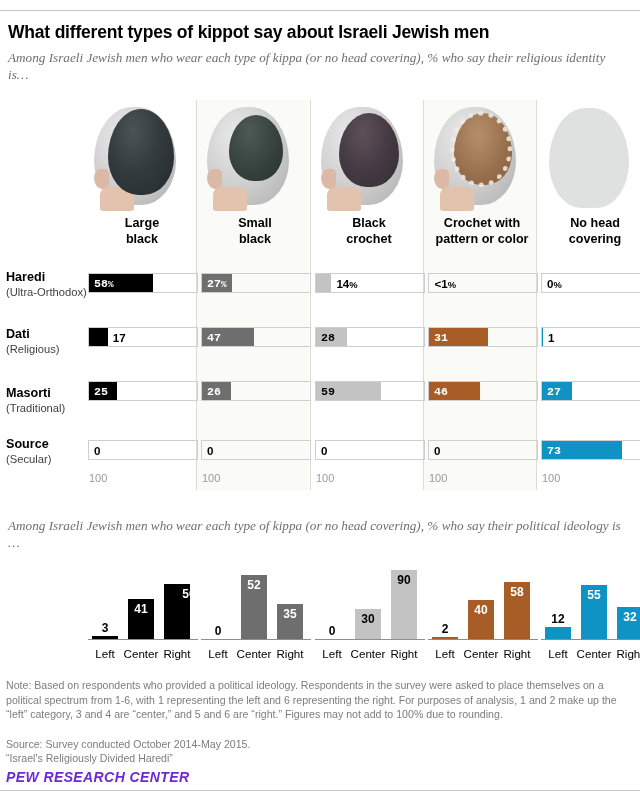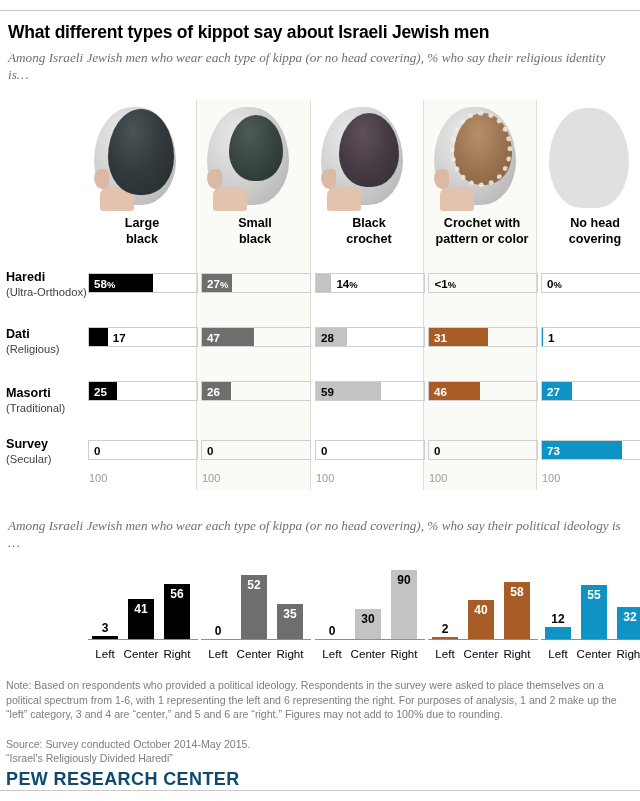--- a/index.html
+++ b/index.html
@@ -42,42 +42,42 @@
 
   
   .rowlabel{position:absolute;left:6px;width:86px;}
   .rowlabel .rl-name{font-size:12.6px;font-weight:bold;color:#000;line-height:15px;}
   .rowlabel .rl-sub{font-size:11.2px;color:#3f3f3f;line-height:14px;}
 
   
   .track{position:absolute;height:20px;border:1px solid #cfcfcf;box-sizing:border-box;background:transparent;}
   .bar{position:absolute;left:0;top:0;height:100%;}
   .barval{position:absolute;top:0;height:20px;line-height:20px;font-size:11.6px;font-weight:bold;white-space:nowrap;}
-  .barval.inside{left:5px;color:#ffffff;}
+  .barval.inside{left:5px;color:#ffffff;font-family:Liberation Mono, monospace;}
   .barval.inside.dark{color:#000000;}
   .barval.outside{color:#000000;text-align:right;}
   .barval .pct{font-size:9.4px;}
 
   .axis100{position:absolute;font-size:11px;color:#9a9a9a;}
 
   
   .colchart{position:absolute;top:556px;width:114px;height:106px;}
   .cc-base{position:absolute;left:2px;bottom:22px;width:110px;height:1px;background:#8e8e8e;}
   .cc-bar{position:absolute;bottom:23px;width:26px;}
   .cc-lab{position:absolute;bottom:2px;width:38px;text-align:center;font-size:11.6px;color:#000;}
   .cc-val{position:absolute;width:38px;text-align:center;font-size:12px;font-weight:bold;}
   .cc-val.inside{color:#fff;}
   .cc-val.inside.dark{color:#000;}
   .cc-val.above{color:#000;}
 
   .footnote{position:absolute;left:6px;top:678px;width:628px;font-size:10.6px;line-height:14.6px;color:#7d7d7d;}
   .source{position:absolute;left:6px;width:628px;font-size:10.6px;line-height:14.6px;color:#7d7d7d;}
   #source-line{top:737px;}
   #report-line{top:751px;}
-  .prc{position:absolute;left:6px;top:769px;font-size:18px;font-weight:bold;letter-spacing:.4px;color:#0c4a6e;}
+  .prc{position:absolute;left:6px;top:769px;font-size:14px;font-weight:bold;letter-spacing:.4px;color:#6d28d9;font-style:italic;}
 </style>
 </head>
 <body>
 
 <div class="rule-top"></div>
 
 <div class="title">What different types of kippot say about Israeli Jewish men</div>
 <div class="subtitle" id="subtitle-1">Among Israeli Jewish men who wear each type of kippa (or no head covering), % who say their religious identity is…</div>
 
 <div id="bands">
@@ -157,21 +157,21 @@
     </div>
     <div class="rowlabel" style="top: 327px;">
       <div class="rl-name">Dati</div>
       <div class="rl-sub">(Religious)</div>
     </div>
     <div class="rowlabel" style="top: 386px;">
       <div class="rl-name">Masorti</div>
       <div class="rl-sub">(Traditional)</div>
     </div>
     <div class="rowlabel" style="top: 437px;">
-      <div class="rl-name">Survey</div>
+      <div class="rl-name">Source</div>
       <div class="rl-sub">(Secular)</div>
     </div>
   </div>
 <div id="hbars">
     <div class="track" style="left: 88px; top: 273px; width: 110px;">
       <div class="bar" style="width: 63.8px; background: rgb(0, 0, 0);"></div>
       <div class="barval inside"><span>58</span><span class="pct">%</span></div>
     </div>
     <div class="track" style="left: 88px; top: 327px; width: 110px;">
       <div class="bar" style="width: 18.7px; background: rgb(0, 0, 0);"></div>
@@ -256,21 +256,21 @@
 <div id="colcharts">
     <div class="colchart" style="left: 86px;">
       <div class="cc-base"></div>
       <div class="cc-bar" style="left: 6px; height: 2.96px; background: rgb(0, 0, 0);"></div>
       <div class="cc-val above" style="left: 0px; bottom: 26.96px;">3</div>
       <div class="cc-lab" style="left: 0px;">Left</div>
       <div class="cc-bar" style="left: 42px; height: 40.4533px; background: rgb(0, 0, 0);"></div>
       <div class="cc-val inside" style="left: 36px; bottom: 46.4533px;">41</div>
       <div class="cc-lab" style="left: 36px;">Center</div>
       <div class="cc-bar" style="left: 78px; height: 55.2533px; background: rgb(0, 0, 0);"></div>
-      <div class="cc-val inside" style="left: 72px; bottom: 61.2533px;">56</div>
+      <div class="cc-val inside" style="left: 84px; bottom: 61.2533px;">56</div>
       <div class="cc-lab" style="left: 72px;">Right</div>
     </div>
     <div class="colchart" style="left: 199px;">
       <div class="cc-base"></div>
       <div class="cc-val above" style="left: 0px; bottom: 24px;">0</div>
       <div class="cc-lab" style="left: 0px;">Left</div>
       <div class="cc-bar" style="left: 42px; height: 64.1333px; background: rgb(110, 110, 110);"></div>
       <div class="cc-val inside" style="left: 36px; bottom: 70.1333px;">52</div>
       <div class="cc-lab" style="left: 36px;">Center</div>
       <div class="cc-bar" style="left: 78px; height: 34.5333px; background: rgb(110, 110, 110);"></div>

